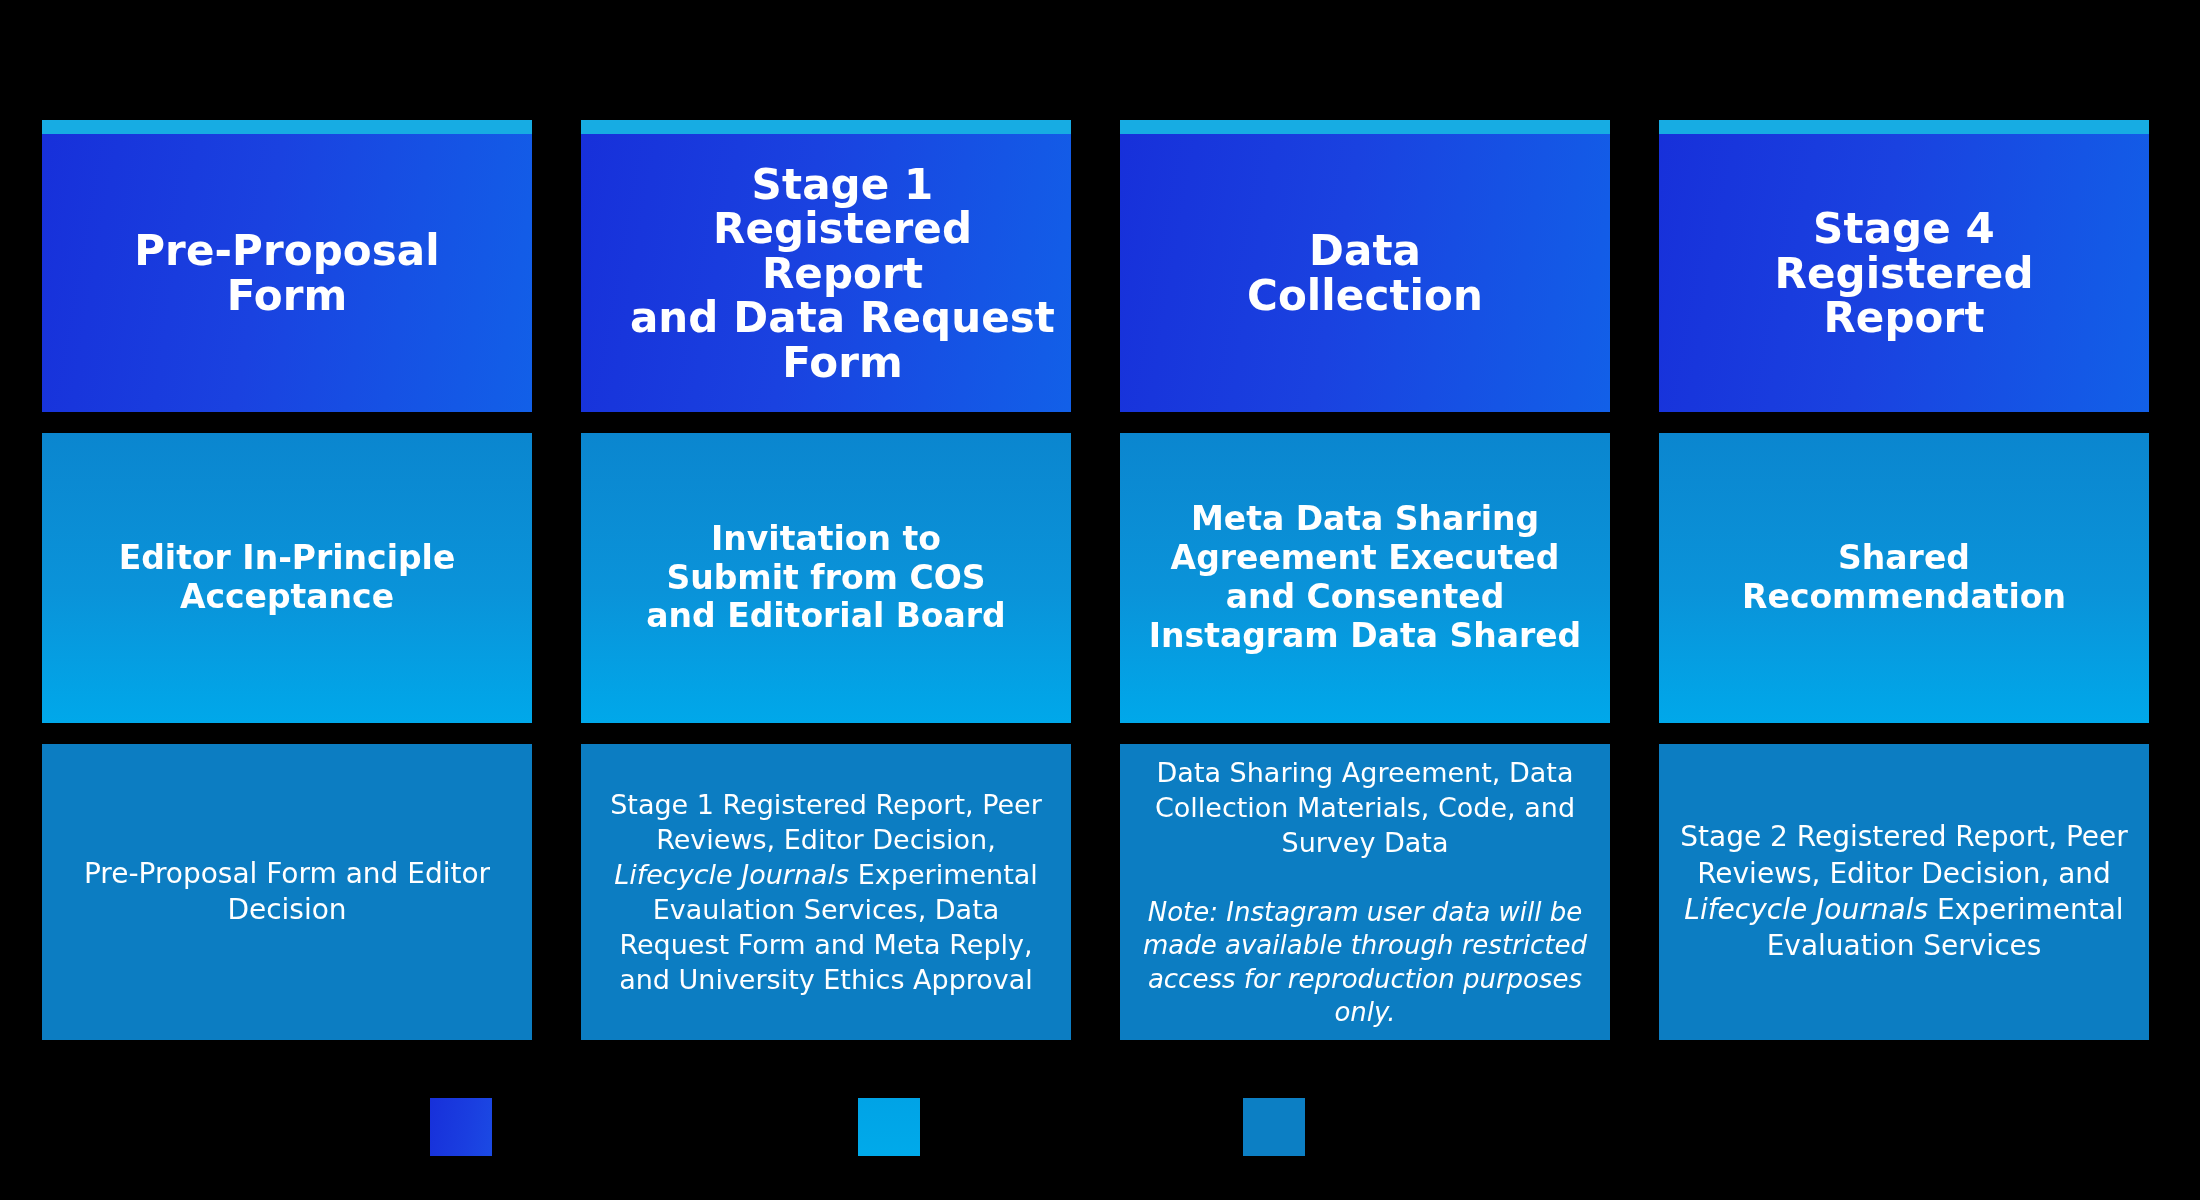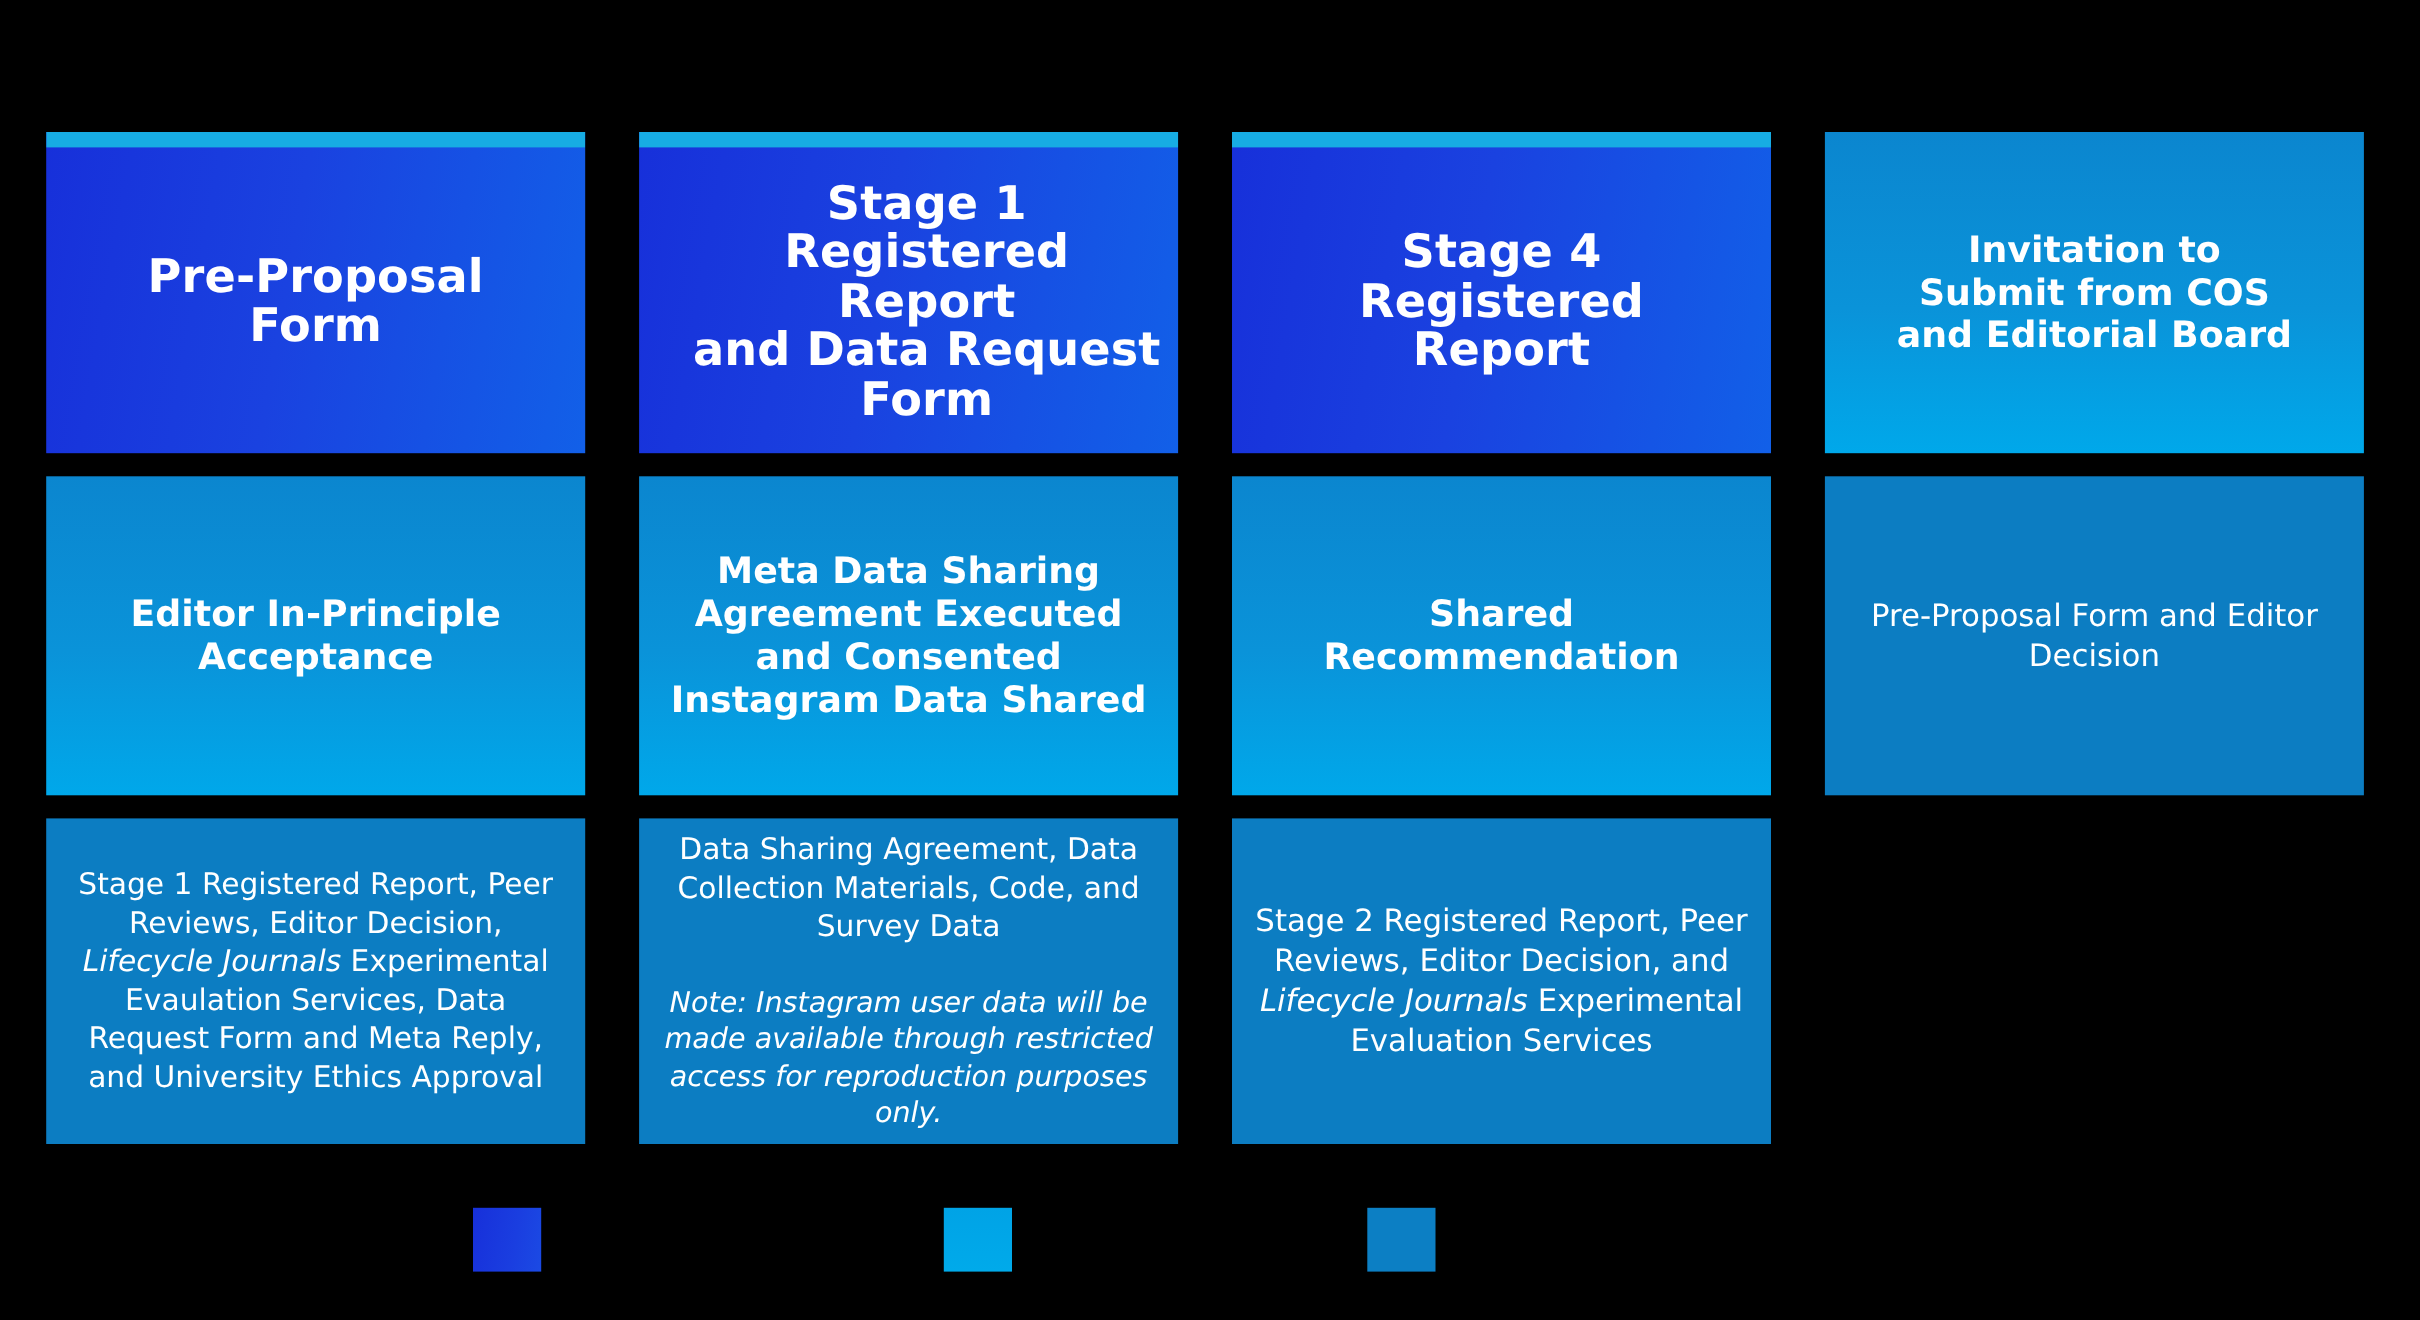--- a/index.html
+++ b/index.html
@@ -119,37 +119,42 @@
     </div>
 
     <div class="card-head h-wide">
       <div class="topbar"></div>
       <div class="htxt">Stage 1
 Registered Report
 and Data Request
 Form</div>
     </div>
 
+    <div class="card-head">
+      <div class="topbar"></div>
+      <div class="htxt">Data
+Collection</div>
+    </div>
 
     <div class="card-head">
       <div class="topbar"></div>
       <div class="htxt">Stage 4
 Registered
 Report</div>
     </div>
 
     <div class="card-mid">
+      <div class="mtxt">Editor In-Principle
+Acceptance</div>
+    </div>
+
+    <div class="card-mid">
       <div class="mtxt">Invitation to
 Submit from COS
 and Editorial Board</div>
-    </div>
-
-    <div class="card-mid">
-      <div class="mtxt">Editor In-Principle
-Acceptance</div>
     </div>
 
     <div class="card-mid">
       <div class="mtxt">Meta Data Sharing
 Agreement Executed
 and Consented
 Instagram Data Shared</div>
     </div>
 
     <div class="card-mid">

